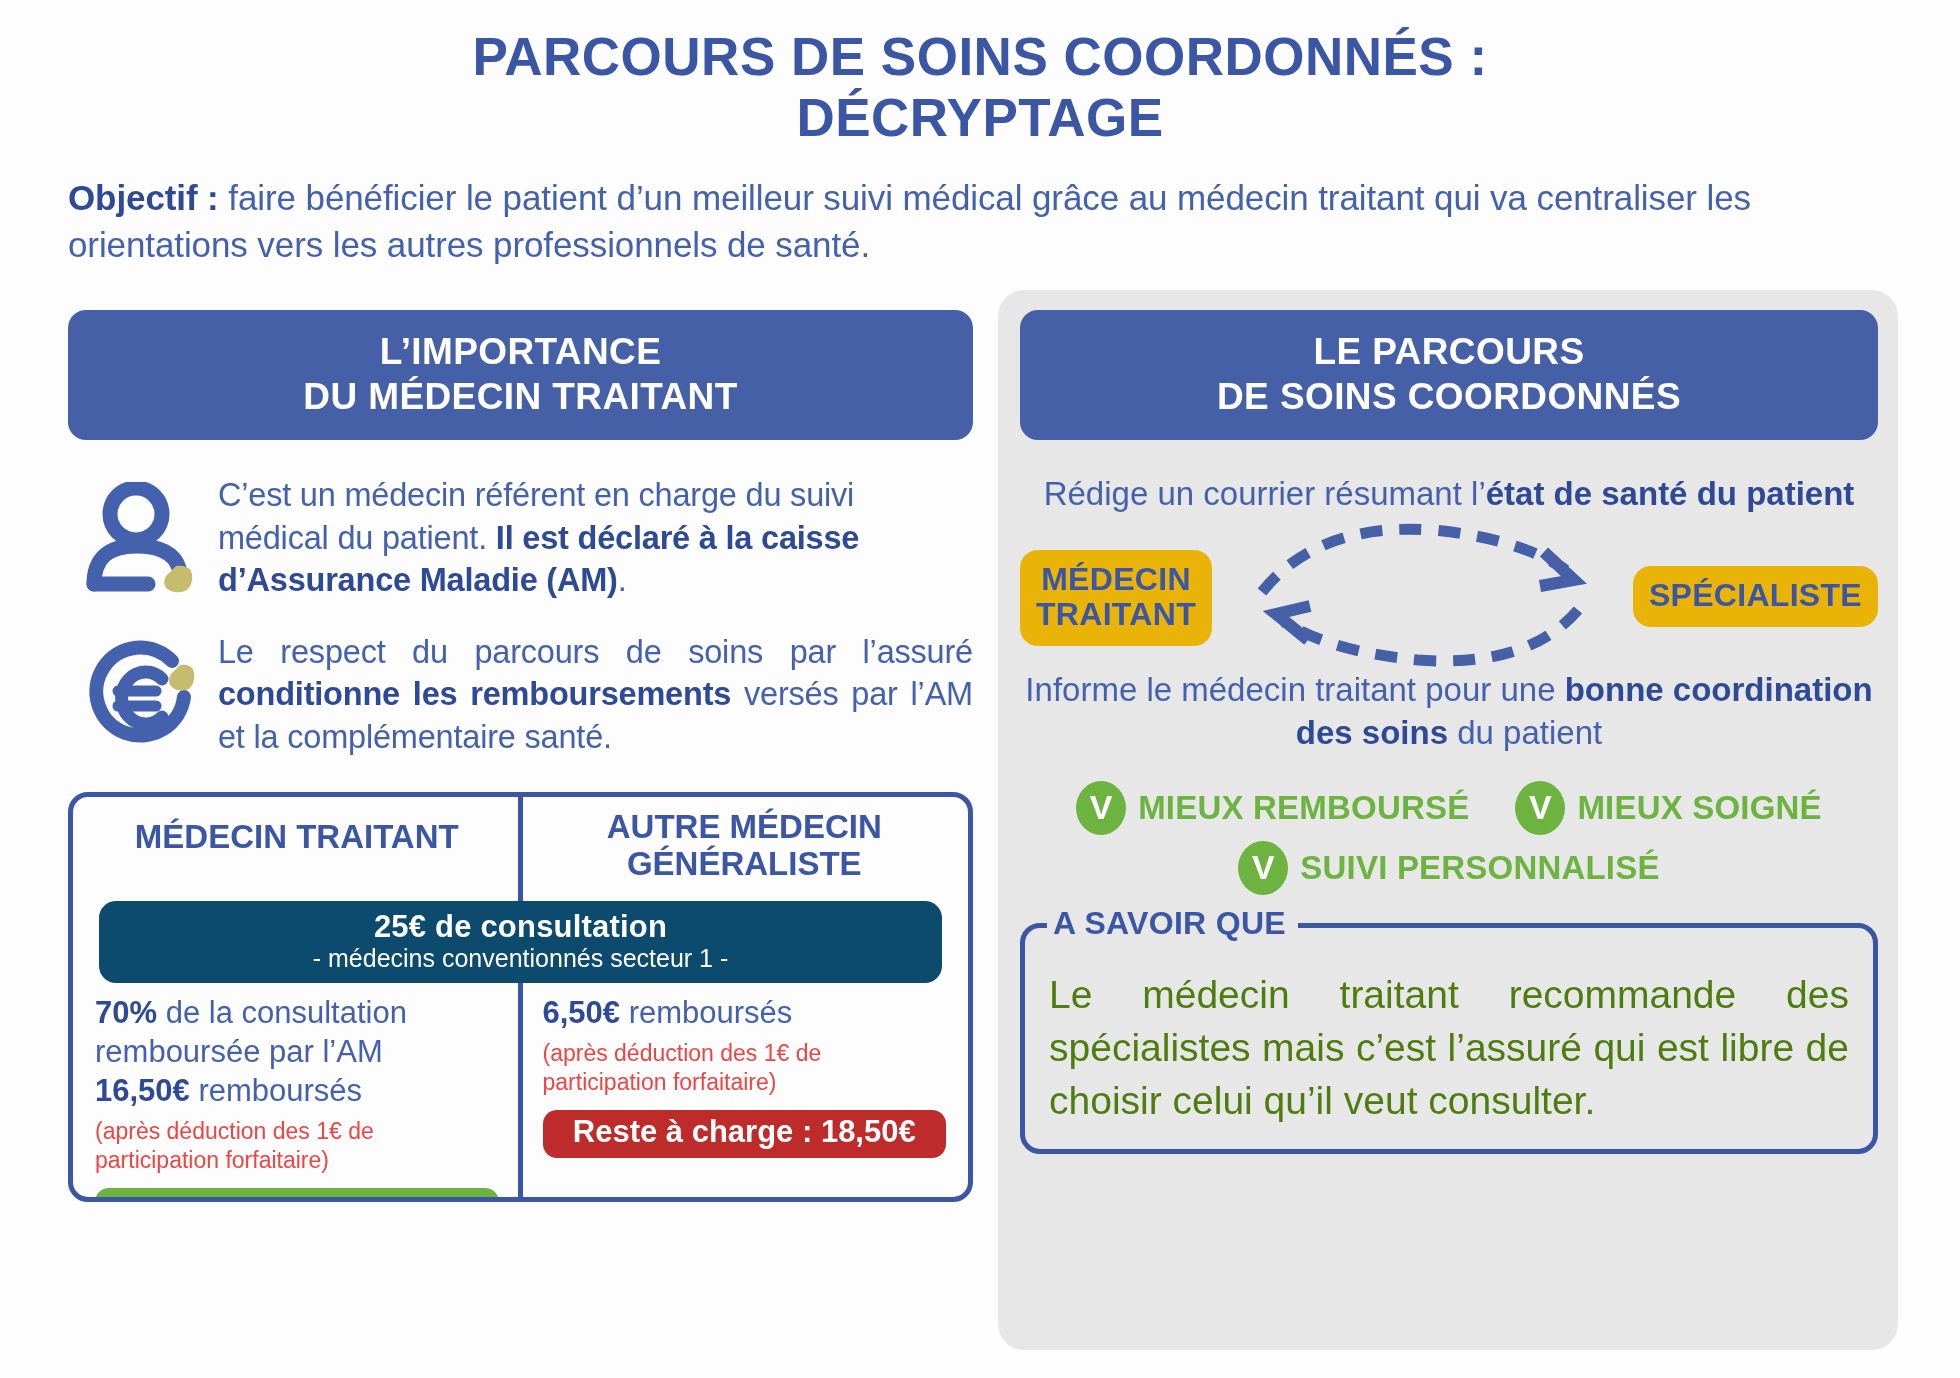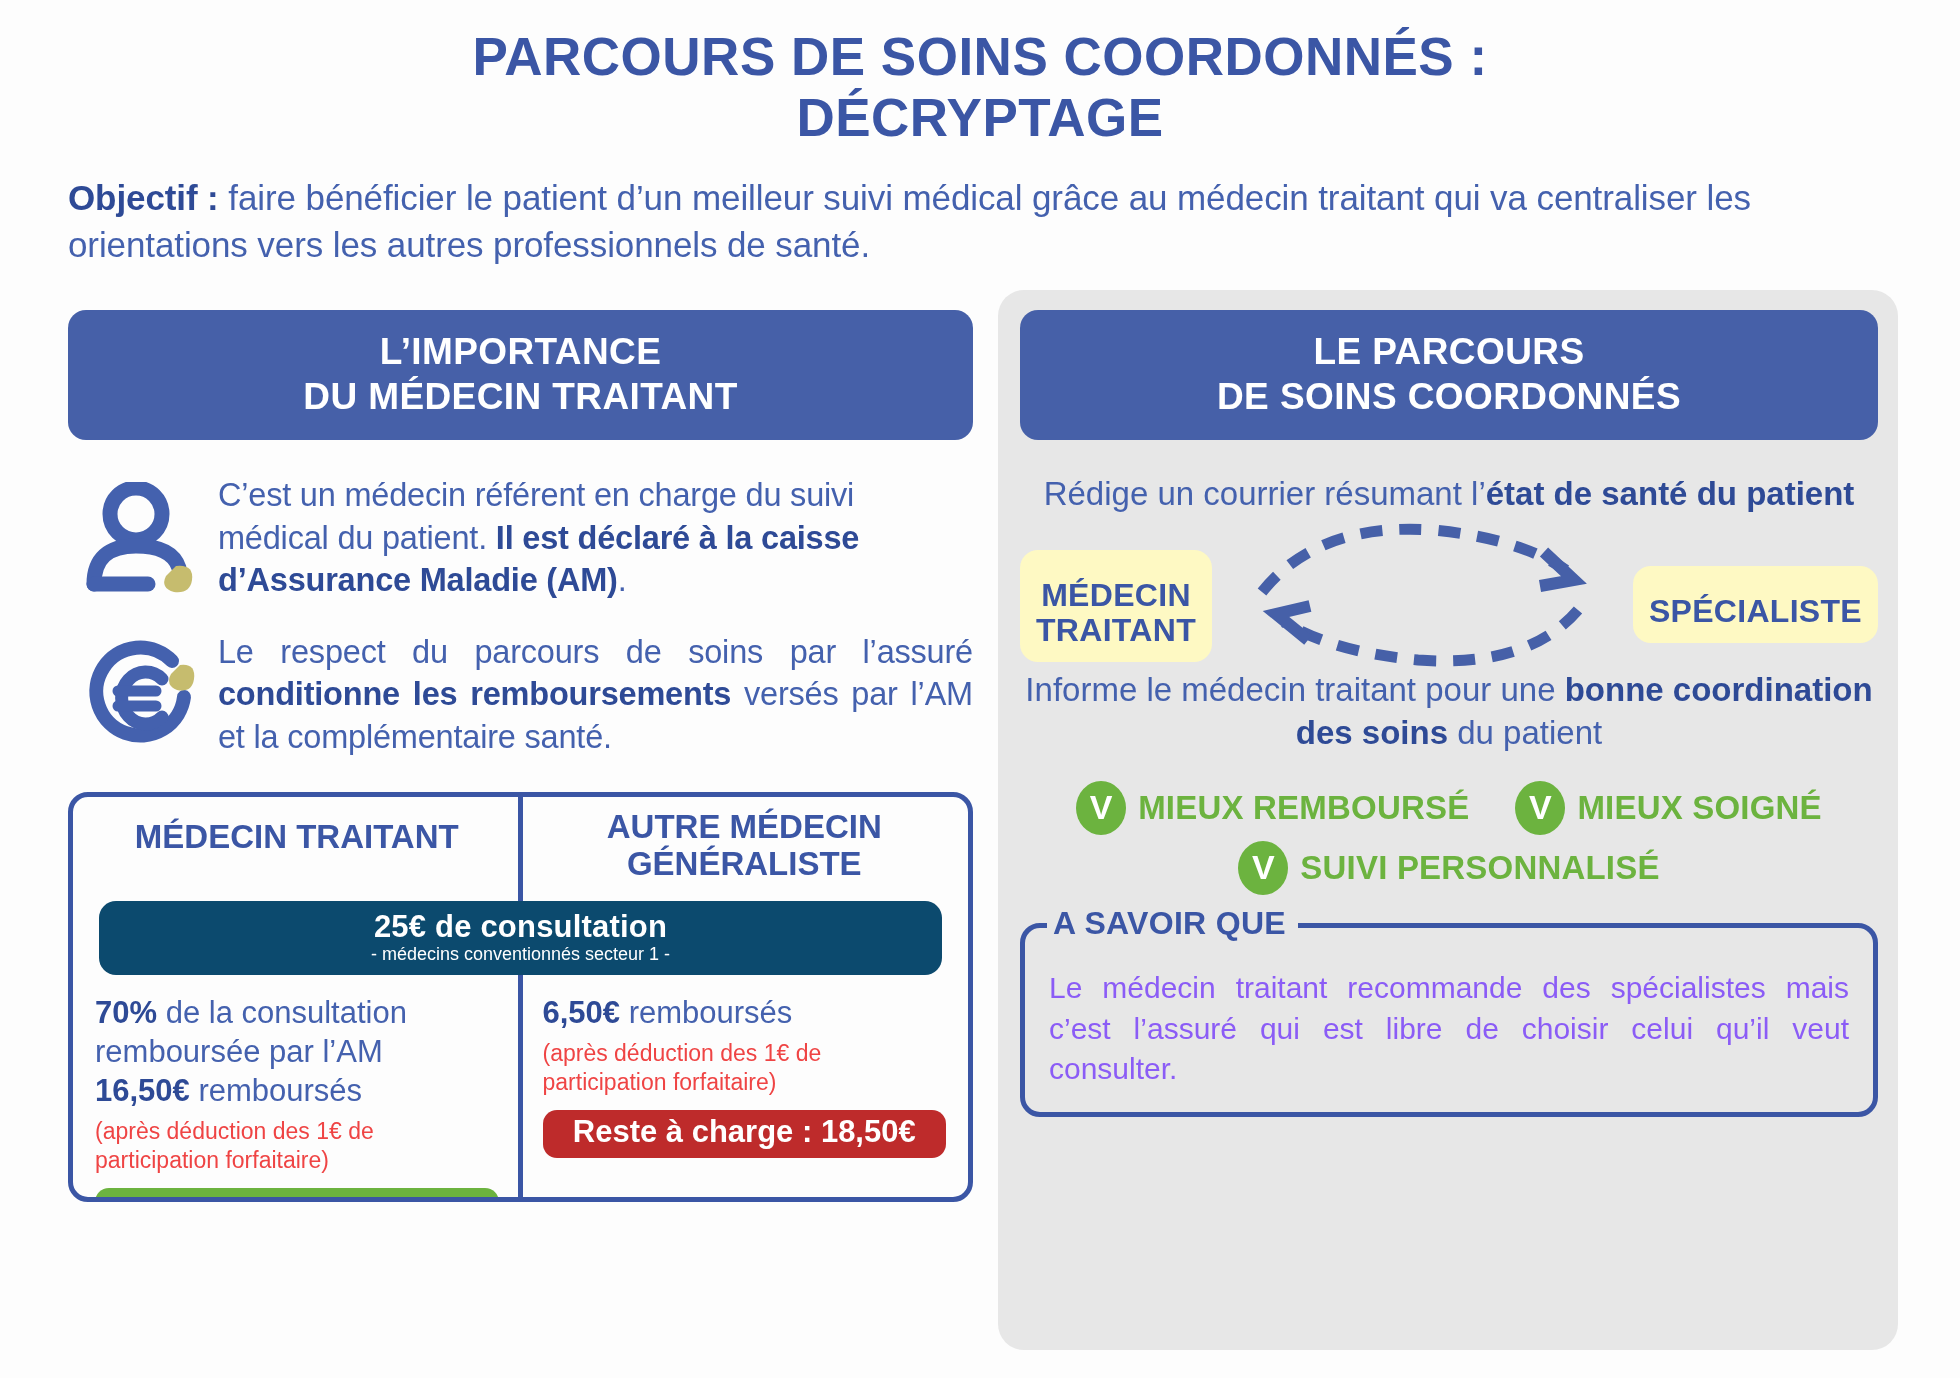--- a/index.html
+++ b/index.html
@@ -147,21 +147,21 @@
     right: 26px;
     top: 104px;
     background: #0c4a6e;
     color: #fff;
     border-radius: 17px;
     text-align: center;
     padding: 8px 6px 10px 6px;
     z-index: 3;
   }
   .consult-band .big { font-weight: bold; font-size: 31px; letter-spacing: 0.2px; }
-  .consult-band .small { font-size: 18px; margin-top: -1px; }
+  .consult-band .small { font-size: 25px; margin-top: -1px; }
 
   .table-body {
     display: flex;
     position: absolute;
     top: 196px;
     left: 0;
     right: 0;
     z-index: 2;
   }
   .table-body > div {
@@ -201,28 +201,28 @@
   }
   .flow-top b { color: #2e4a96; font-weight: bold; }
 
   .cycle {
     position: relative;
     height: 140px;
     margin-top: 8px;
   }
   .pill {
     position: absolute;
-    background: #fef9c3;
+    background: #eab308;
     border-radius: 18px;
     color: #3b56a5;
     font-weight: bold;
     font-size: 32px;
     line-height: 1.1;
     text-align: center;
-    padding: 28px 16px 14px 16px;
+    padding: 12px 16px 14px 16px;
     letter-spacing: 0.3px;
   }
   .pill-left { left: 0; top: 26px; }
   .pill-right { right: 0; top: 42px; margin-left: 21px; }
   .cycle-svg { position: absolute; left: 228px; top: -6px; }
 
   .flow-bottom {
     text-align: center;
     color: #4461ae;
     font-size: 33px;
@@ -277,22 +277,22 @@
     top: -23px;
     left: 22px;
     background: #e7e7e7;
     padding: 0 12px 0 6px;
     color: #3b56a5;
     font-weight: bold;
     font-size: 32px;
     letter-spacing: 0.3px;
   }
   .savoir-text {
-    color: #8b5cf6;
-    font-size: 30px;
+    color: #4d7c0f;
+    font-size: 39px;
     line-height: 1.36;
     text-align: justify;
   }
 </style>
 </head>
 <body>
 
 <div class="title">
   <div>PARCOURS DE SOINS COORDONNÉS :</div>
   <div>DÉCRYPTAGE</div>

